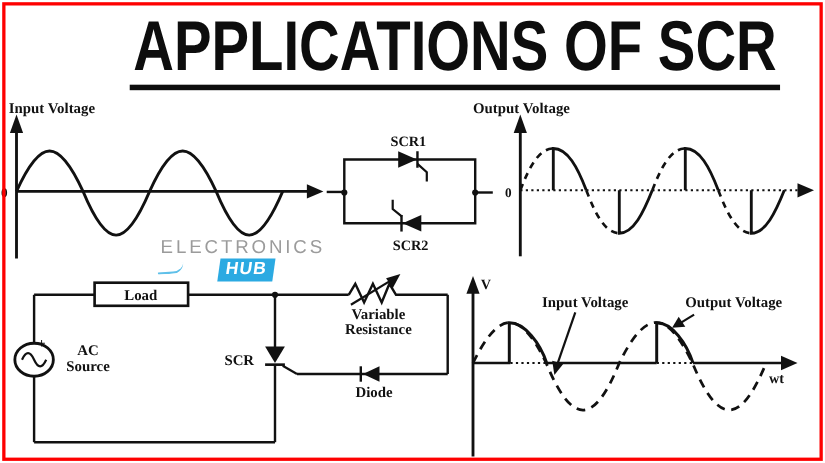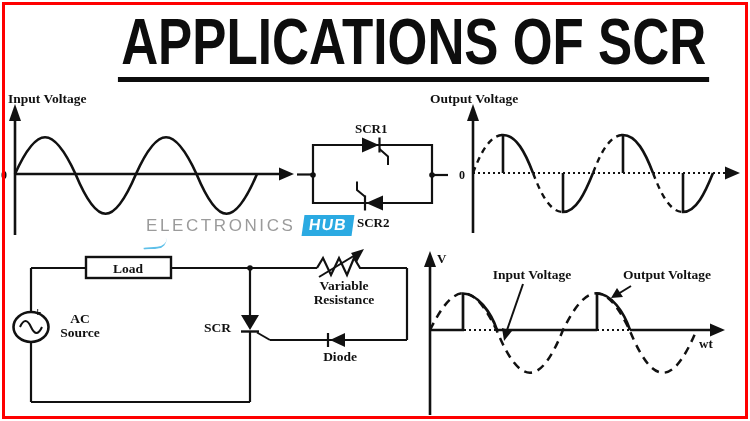--- a/index.html
+++ b/index.html
@@ -9,21 +9,21 @@
              border:3px solid #fe0000;pointer-events:none;}
   #title-wrap{position:absolute;left:0;top:10px;width:750px;text-align:right;margin-left:33px;}
   #title{display:inline-block;font-family:"Liberation Sans",sans-serif;font-weight:700;
          font-size:64px;line-height:1.0;color:#0d0d0d;letter-spacing:0px;
          border-bottom:5px solid #0d0d0d;padding:0 4px 3px 4px;
          transform:scaleX(0.80);transform-origin:50% 50%;white-space:nowrap;}
   svg{position:absolute;left:0;top:0;}
   .lbl{font-family:"Liberation Serif",serif;font-weight:700;fill:#111;}
   .ln{stroke:#111;fill:none;}
   
-  #watermark{position:absolute;left:146px;top:215px;display:flex;align-items:center;}
+  #watermark{position:absolute;left:146px;top:215px;display:flex;align-items:center;flex-direction:column;}
   #wm-text{font-family:"Liberation Sans",sans-serif;font-size:17px;color:#9b9b9b;
            letter-spacing:2.6px;font-weight:400;}
   #wm-tag{margin-left:7px;background:#2baae2;color:#ffffff;
           font-family:"Liberation Sans",sans-serif;font-weight:700;font-size:16px;
           padding:1px 6px 2px 6px;transform:skewX(-8deg);letter-spacing:1px;}
   #wm-swoosh{position:absolute;left:143px;top:239px;width:24px;height:8px;
              border-bottom:2px solid #5fc0e9;border-radius:0 0 14px 2px;
              transform:rotate(-4deg);}
 </style>
 </head>

